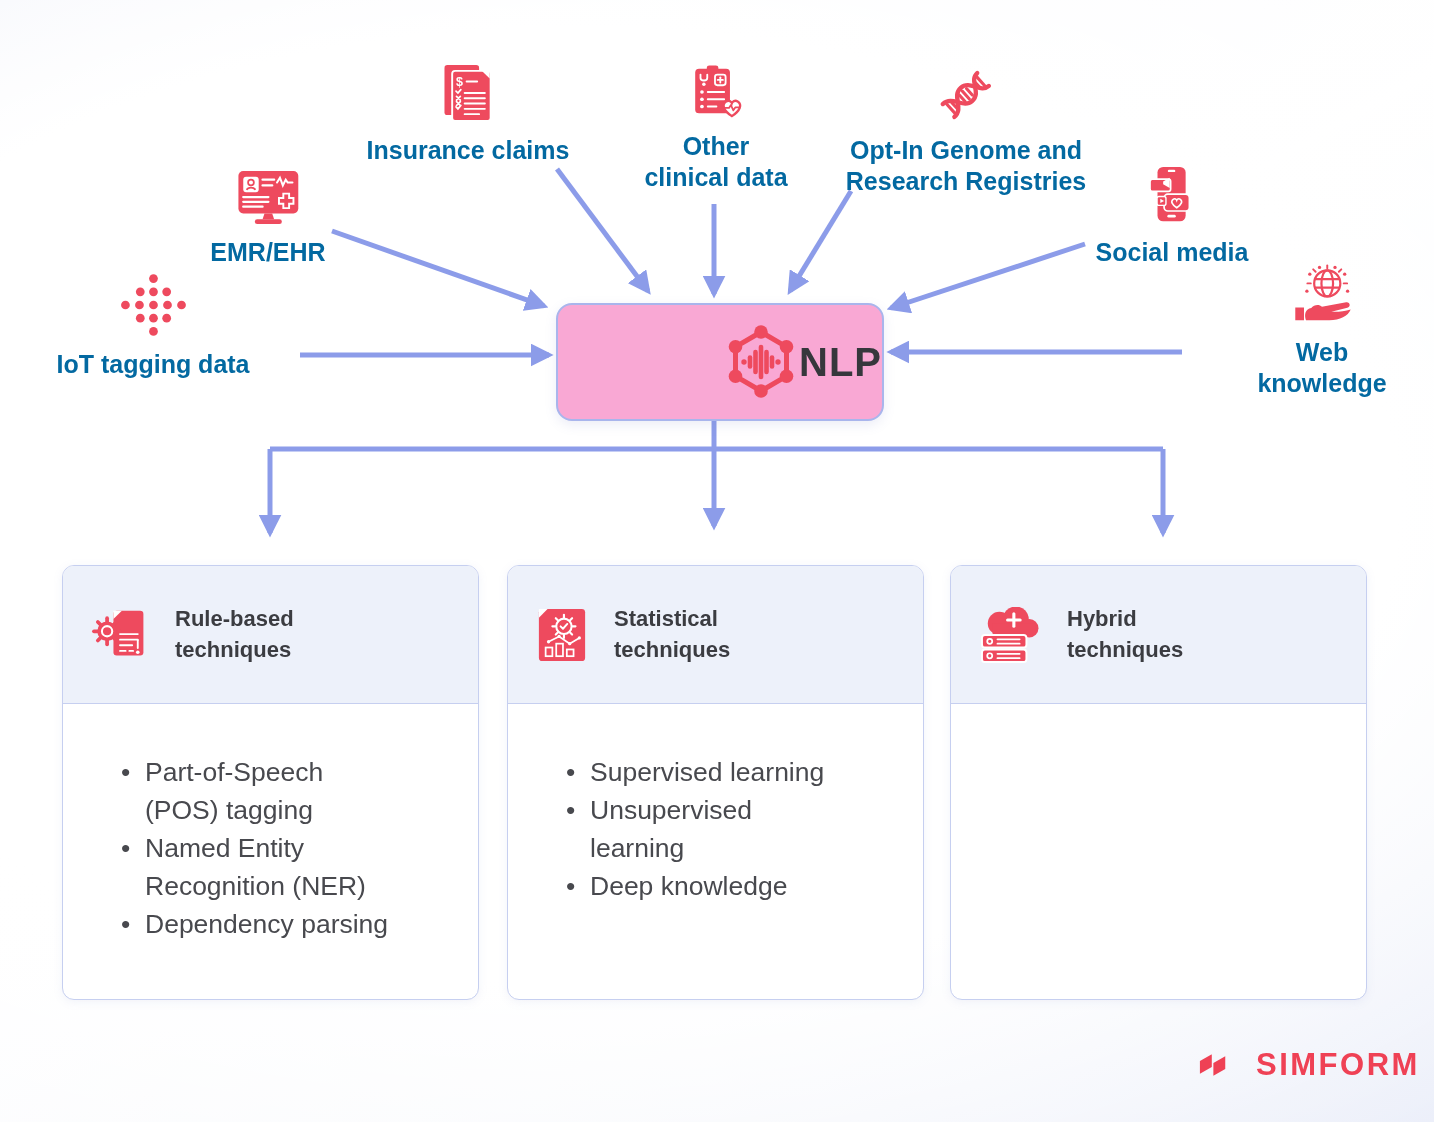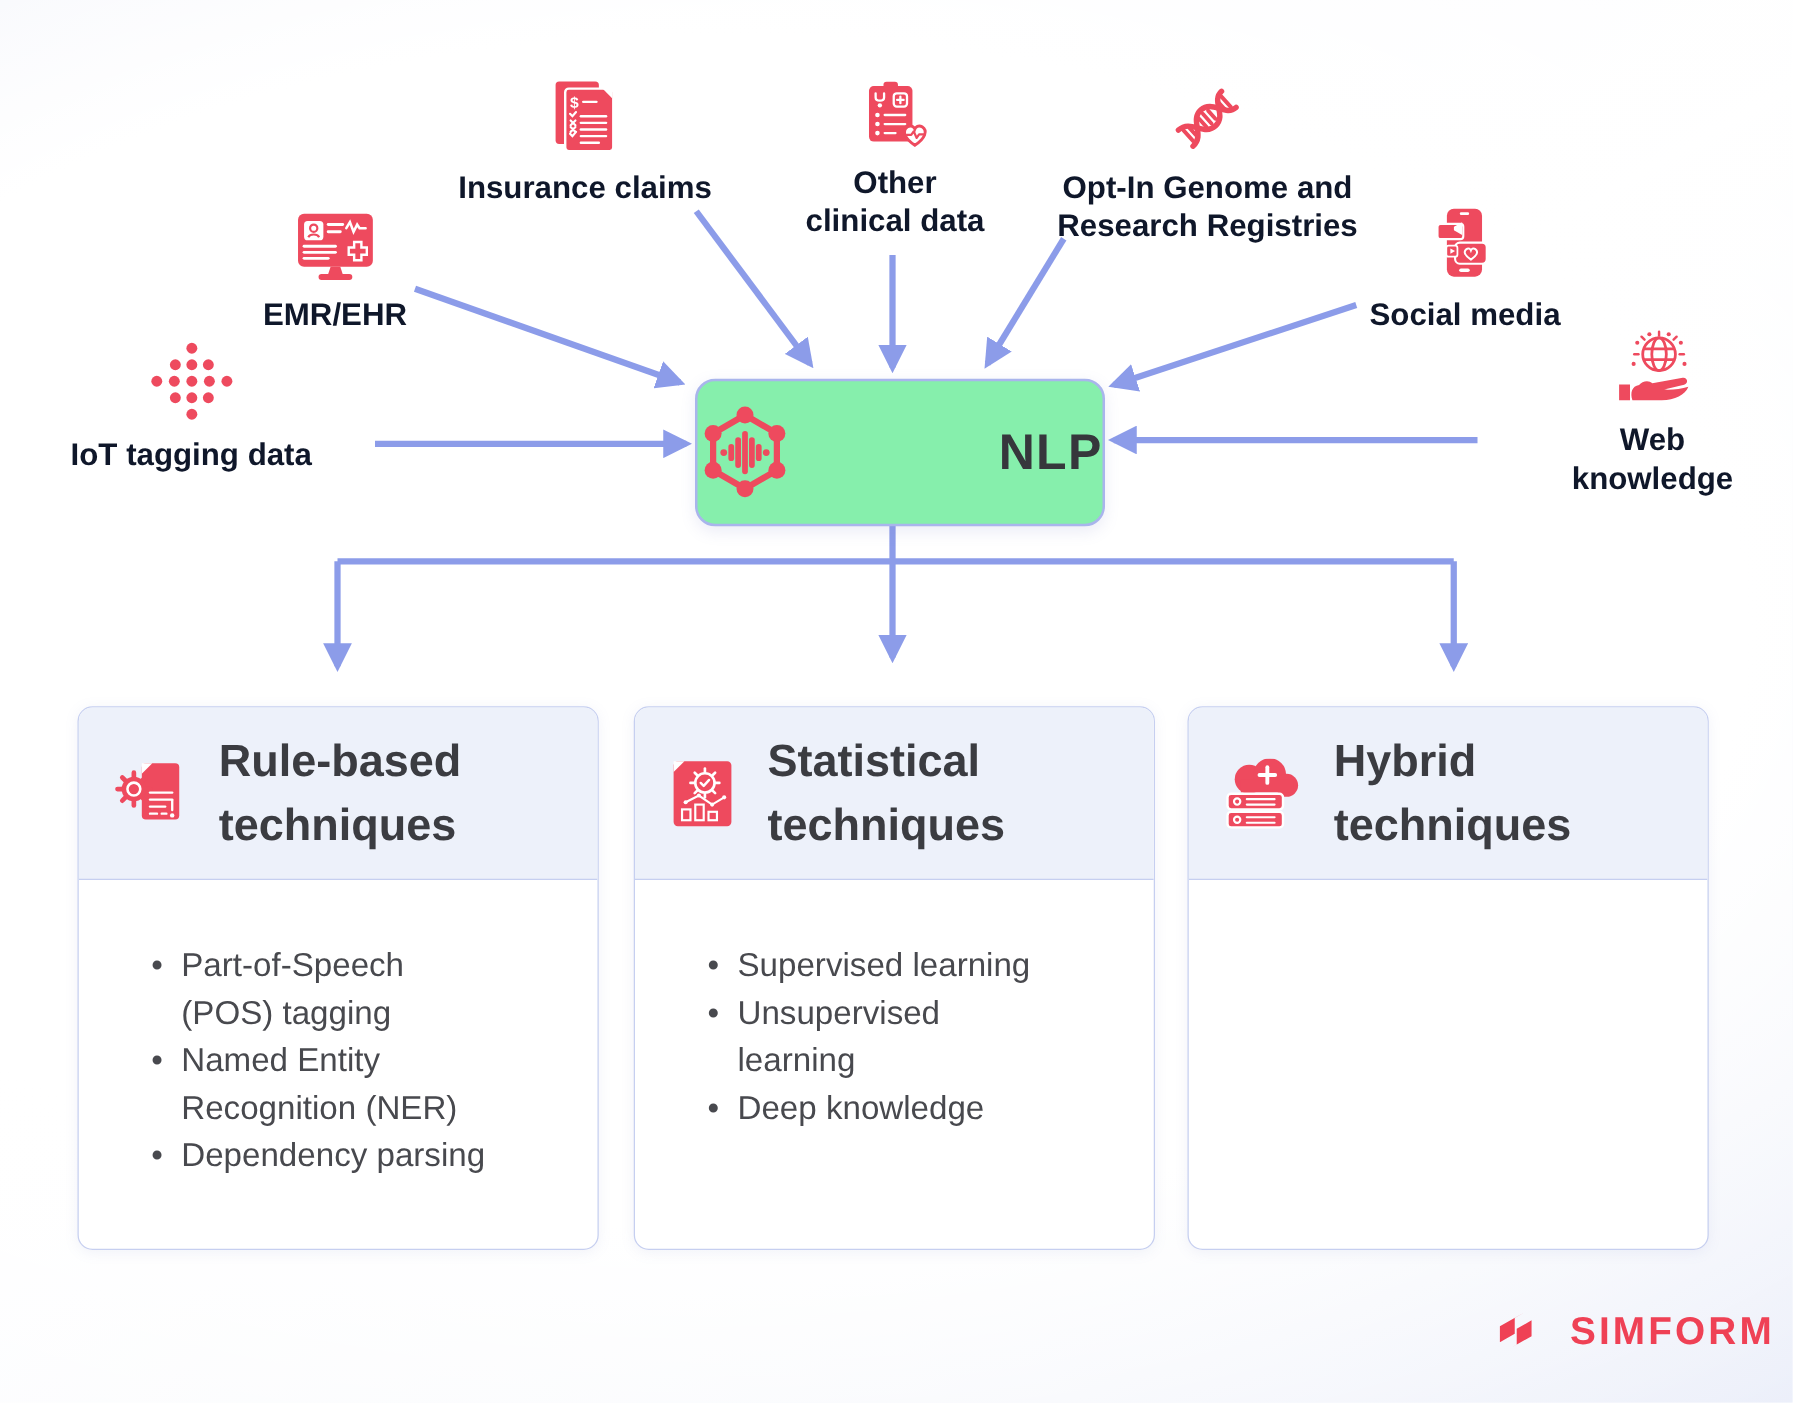--- a/index.html
+++ b/index.html
@@ -8,40 +8,40 @@
     font-family:"Liberation Sans","DejaVu Sans",sans-serif;
     background:
       radial-gradient(115% 85% at 40% 45%, #ffffff 0%, #ffffff 50%, rgba(255,255,255,0) 100%),
       linear-gradient(150deg, #e9ecf8 0%, #f7f8fc 20%, #ffffff 46%, #f4f6fb 72%, #e2e7f7 100%);
   }
   .canvas{position:absolute;inset:0;}
   .arrows{position:absolute;left:0;top:0;}
   .icon{color:#EE4A5E;display:block;}
   .source{position:absolute;display:flex;flex-direction:column;align-items:center;transform:translateX(-50%);}
   .src-label{
-    margin-top:11px;font-size:25px;font-weight:600;color:#0f172a;
+    margin-top:11px;font-size:25px;font-weight:600;color:#0369a1;
     white-space:pre-line;text-align:center;line-height:1.24;
   }
   .hub{
     position:absolute;left:556px;top:303px;width:324px;height:114px;
-    background:#86efac;border:2px solid #A9B5EC;border-radius:16px;
-    display:flex;align-items:center;justify-content:space-between;
+    background:#f9a8d4;border:2px solid #A9B5EC;border-radius:16px;
+    display:flex;align-items:center;justify-content:flex-end;
     box-shadow:0 4px 12px rgba(120,130,200,.14);
   }
   .hub-label{font-size:40px;font-weight:700;color:#36373C;letter-spacing:1px;}
   .card{
     position:absolute;top:565px;width:415px;height:433px;background:#ffffff;
     border:1.6px solid #C6CFF0;border-radius:12px;overflow:hidden;
     box-shadow:0 2px 10px rgba(130,140,200,.10);
   }
   .card-header{
     height:137px;background:#EDF1FA;border-bottom:1.6px solid #C6CFF0;
     display:flex;align-items:center;gap:26px;padding-left:28px;
   }
-  .card-title{font-size:36px;font-weight:700;color:#3B3C41;line-height:1.4;white-space:pre-line;margin:0;}
+  .card-title{font-size:22px;font-weight:700;color:#3B3C41;line-height:1.4;white-space:pre-line;margin:0;}
   .card-body{list-style:none;margin:0;padding:50px 20px 0 56px;}
   .card-body li{
     position:relative;font-size:26.5px;color:#48494E;line-height:1.43;
     padding-left:26px;white-space:pre-line;
   }
   .card-body li::before{content:"\2022";position:absolute;left:2px;top:0;color:#48494E;}
   .logo{position:absolute;left:1192px;top:1044px;display:flex;align-items:center;gap:26px;}
   .logo-text{font-size:31px;font-weight:700;color:#EF4155;letter-spacing:2.5px;}
 </style>
 </head>

